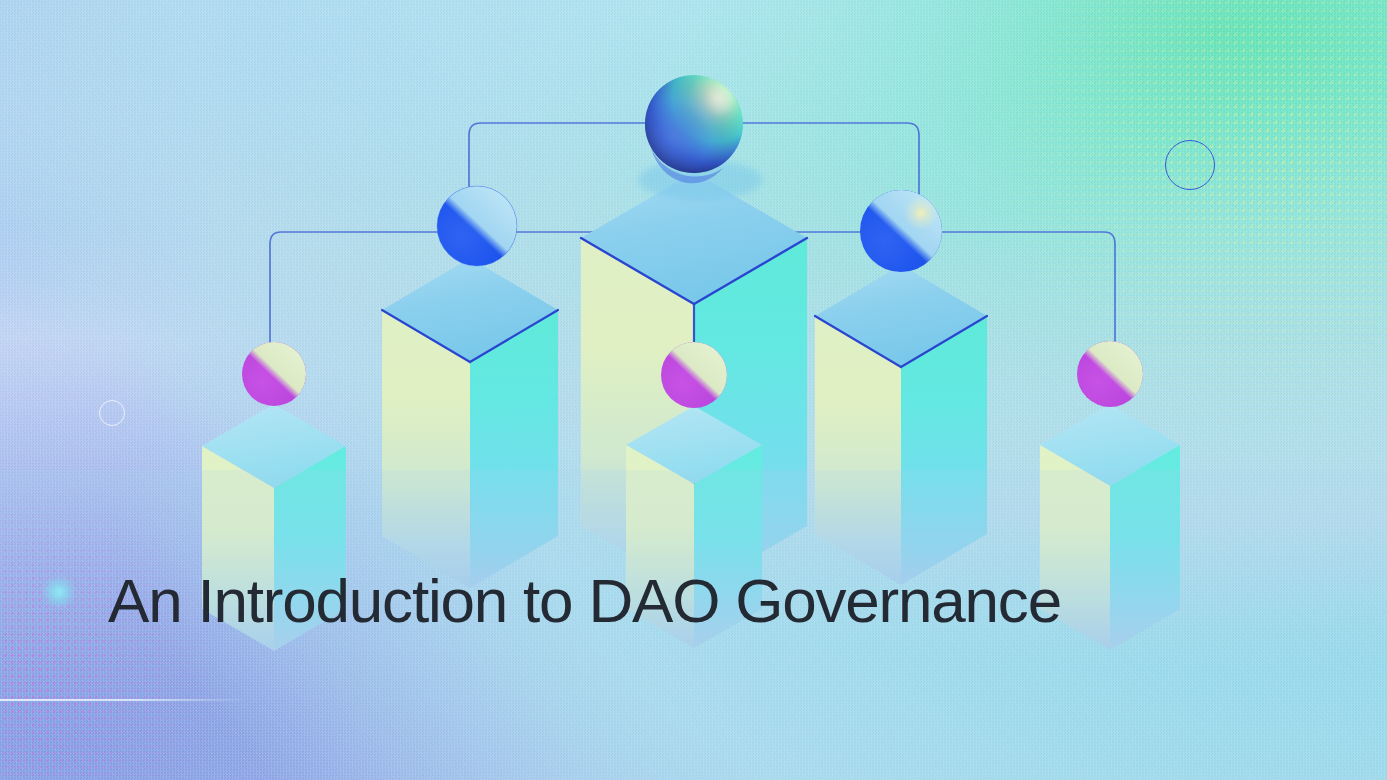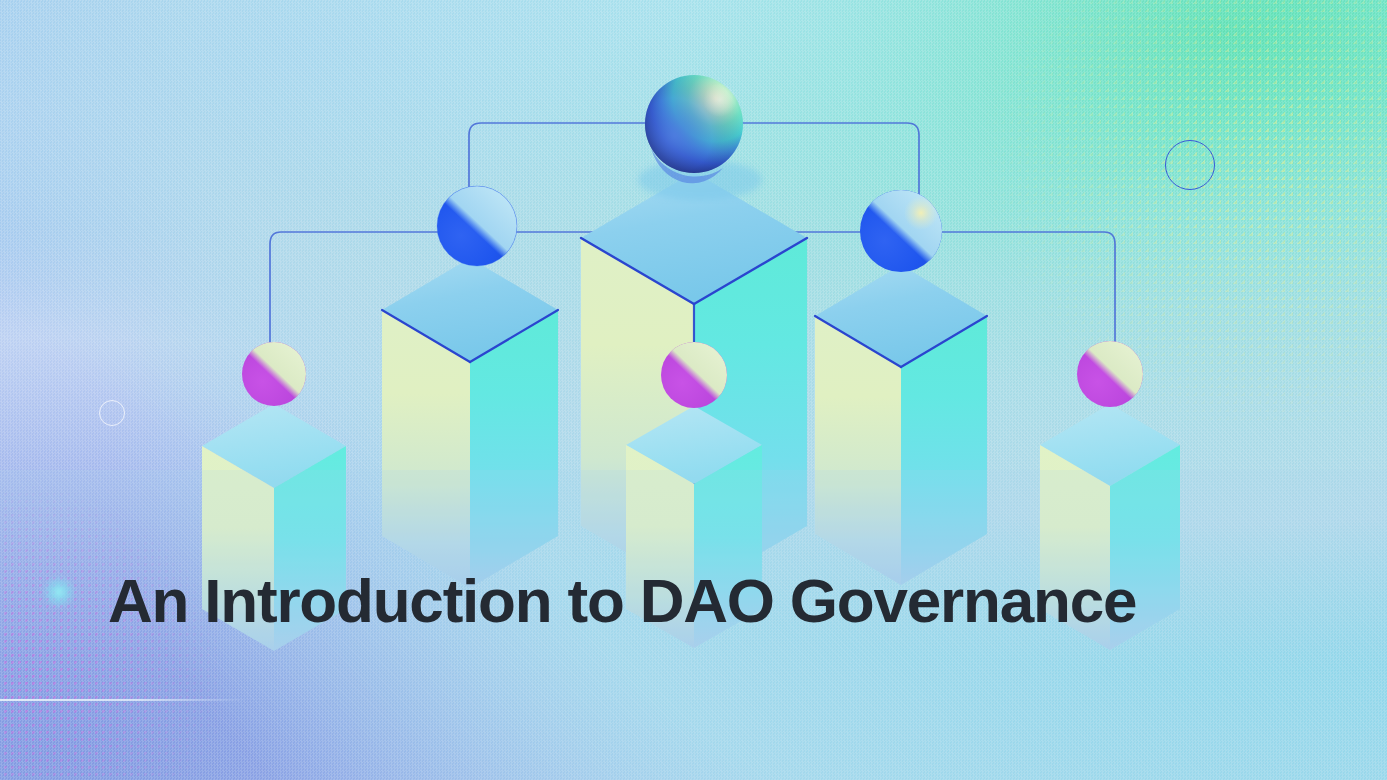--- a/index.html
+++ b/index.html
@@ -97,21 +97,21 @@
   .art { position: absolute; left: 0; top: 0; width: 1387px; height: 780px; }
 
   
   .title {
     position: absolute;
     left: 108px;
     top: 567px;
     margin: 0;
     font-family: "Liberation Sans", sans-serif;
     font-size: 62px;
-    font-weight: 700;
+    font-weight: 400;
     letter-spacing: -1.2px;
     color: #242a33;
     white-space: nowrap;
     line-height: 1.1;
   }
 </style>
 </head>
 <body>
 
 <div class="stage">

